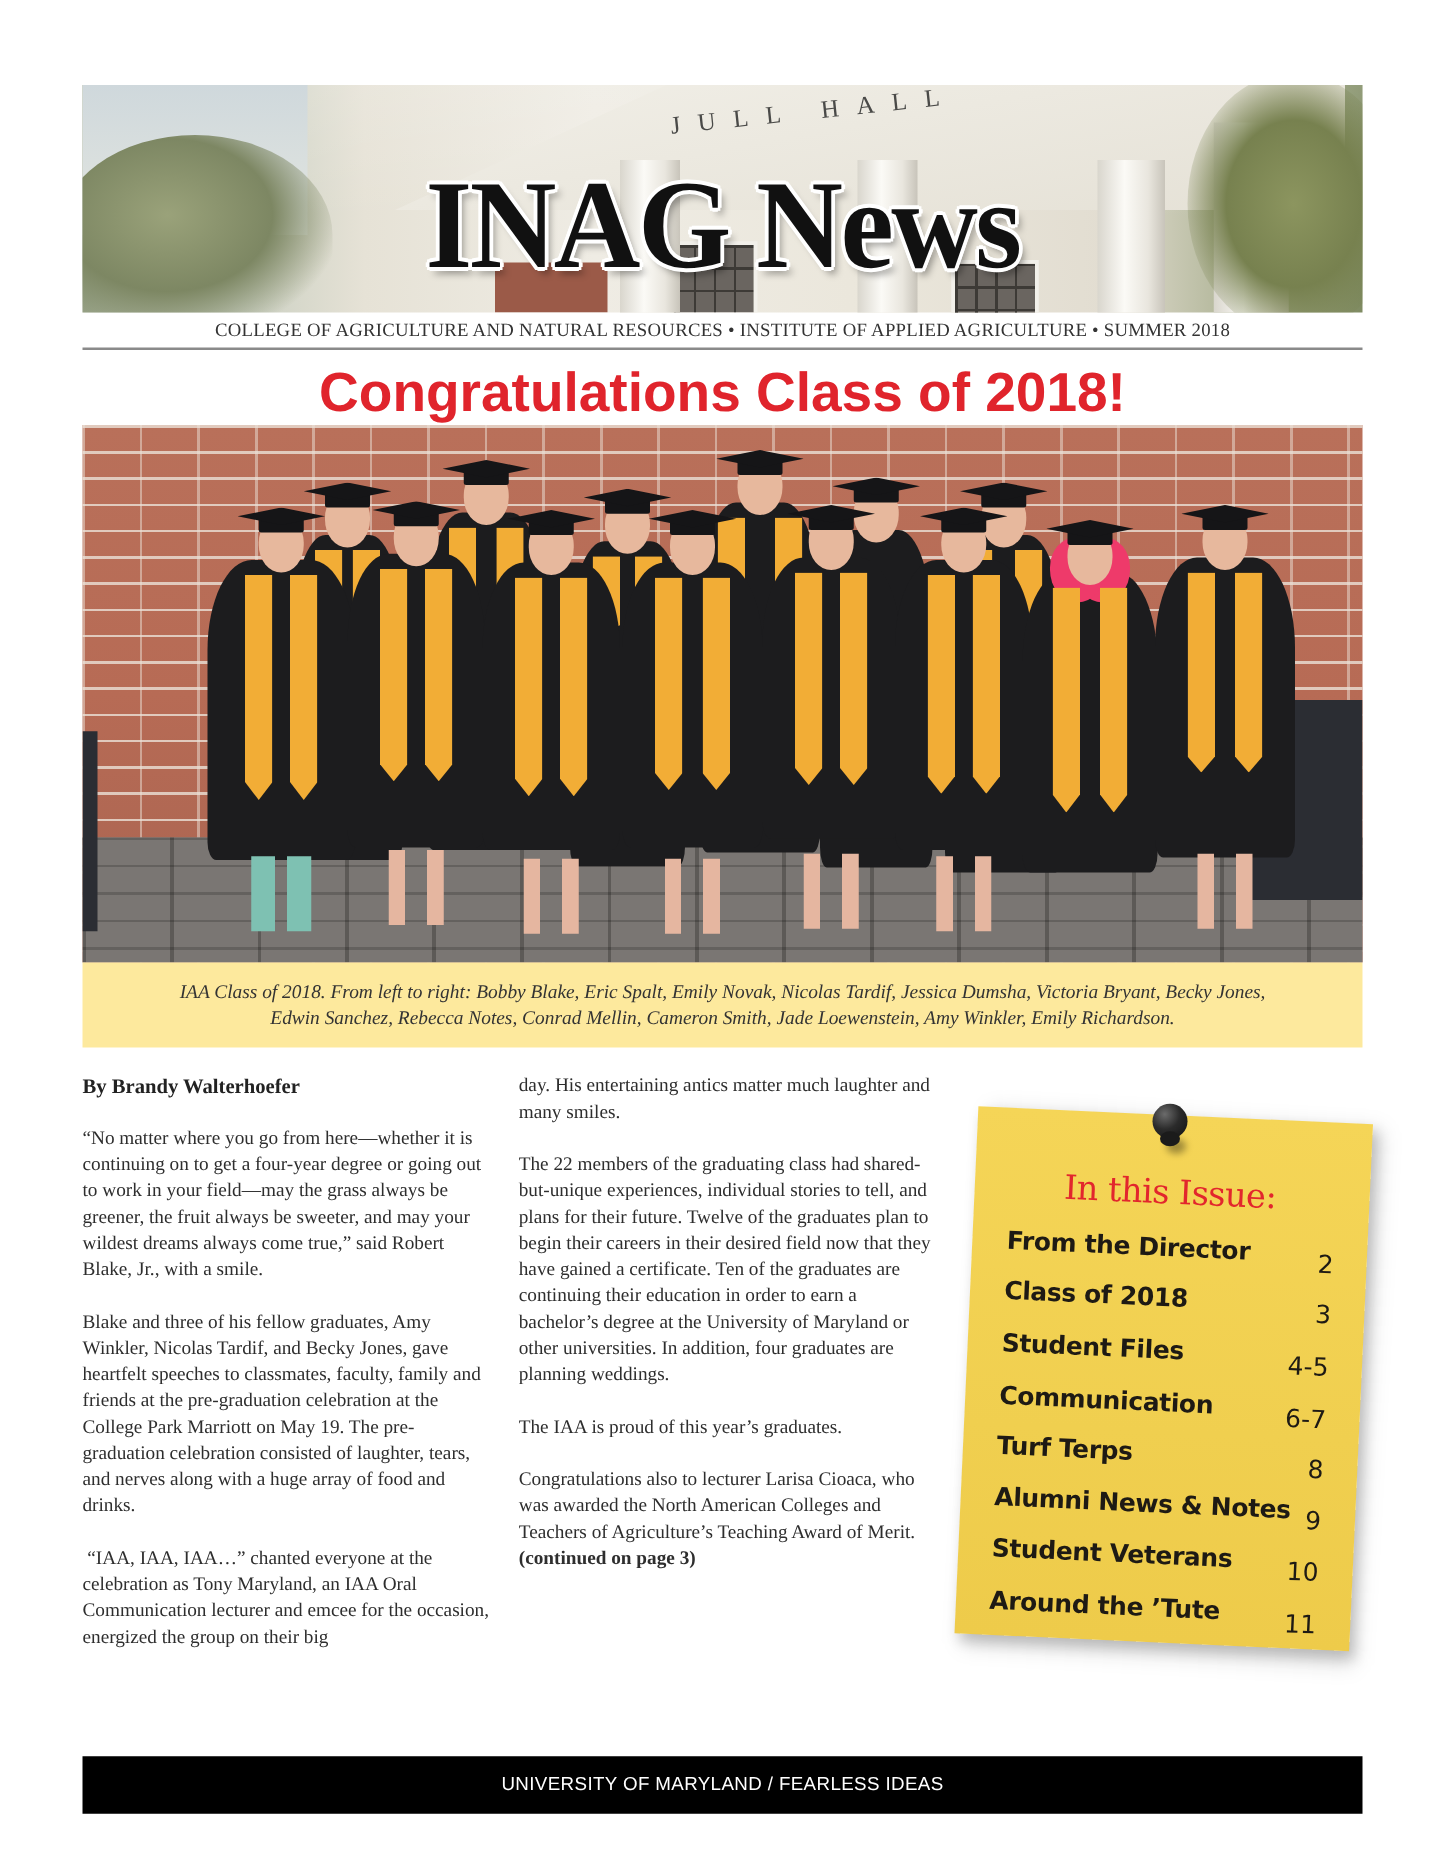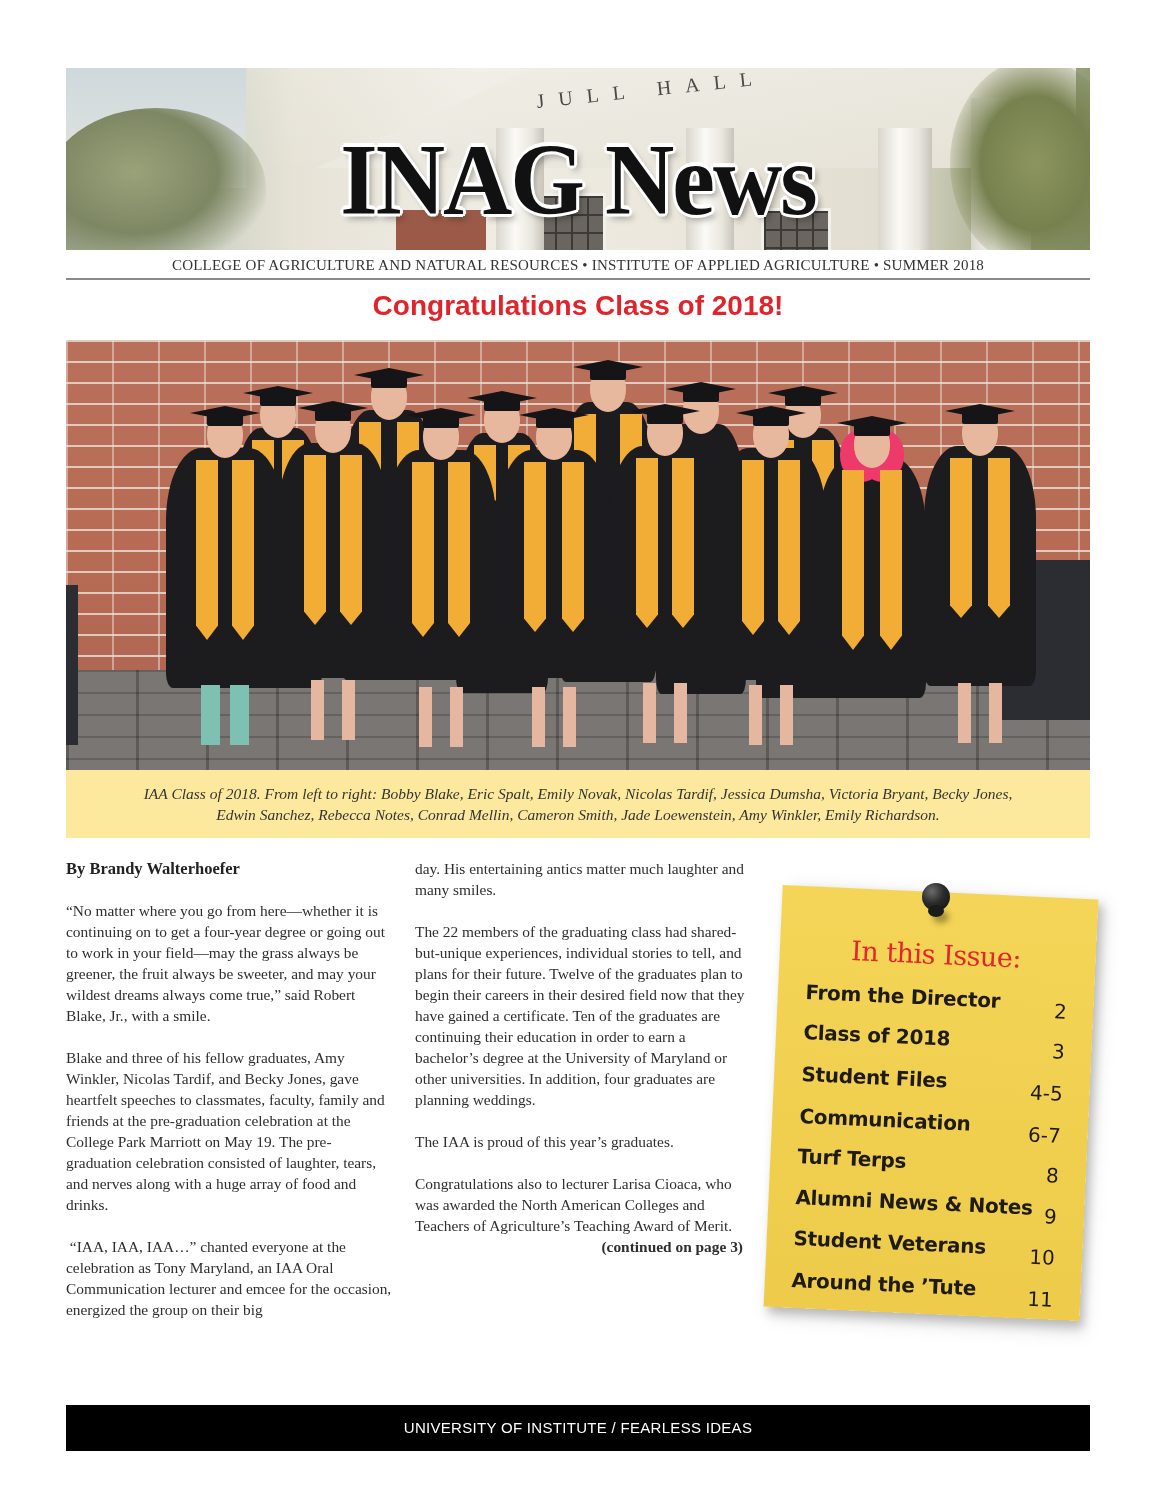--- a/index.html
+++ b/index.html
@@ -39,21 +39,21 @@
   }
 
   .subtitle {
     position:absolute; left:66px; top:257px; width:1024px; text-align:center;
     font-size:15px; letter-spacing:0.2px; color:#333; text-transform: uppercase;
   }
   .subtitle-rule { position:absolute; left:66px; top:278px; width:1024px; height:2px; background:#8a8a8a; }
 
   .headline {
     position:absolute; left:66px; top:290px; width:1024px; text-align:center;
-    font-family:"Liberation Sans", "DejaVu Sans", sans-serif; font-size:28px; font-weight:bold;
+    font-family:"Liberation Sans", "DejaVu Sans", sans-serif; font-size:44px; font-weight:bold;
     color:#e0242c; letter-spacing: 0px;
   }
 
   
   .photo {
     position:absolute; left:66px; top:340px; width:1024px; height:430px; overflow:hidden;
     background:
       repeating-linear-gradient(180deg, rgba(235,225,215,0.8) 0 2px, transparent 2px 21px),
       repeating-linear-gradient(90deg, rgba(235,225,215,0.5) 0 2px, transparent 2px 46px),
       linear-gradient(180deg, #b9705a 0%, #b76b55 50%, #a96451 100%);
@@ -81,21 +81,21 @@
     background:#fde99d; text-align:center; padding-top:13px;
     font-style: italic; font-size:15.5px; line-height:21px; color:#333;
   }
 
   
   .col { position:absolute; font-size:15.4px; line-height:21px; color:#2e2e2e; }
   .col p { margin-bottom: 21px; }
   .byline { font-weight:bold; font-size:16.5px; color:#222; margin-bottom: 21px !important; }
   .col1 { left:66px; top:858px; width:330px; }
   .col2 { left:415px; top:858px; width:330px; }
-  .continued { font-weight:bold; text-align:right; margin-top:-21px; padding-right:2px; }
+  .continued { font-weight:bold; text-align:left; margin-top:-21px; padding-right:2px; }
 
   
   .note-shadow { position:absolute; left:780px; top:895px; width:315px; height:430px; background:rgba(0,0,0,0.12);
     transform: rotate(3deg); filter: blur(8px); border-radius:4px; }
   .note {
     position:absolute; left:773px; top:892px; width:316px; height:422px;
     background: linear-gradient(180deg, #f5d557 0%, #f0cf4f 60%, #eecb4a 100%);
     transform: rotate(2.6deg); transform-origin: 50% 50%;
     box-shadow: 4px 6px 10px rgba(0,0,0,0.18);
   }
@@ -324,13 +324,13 @@
   <div class="toc-item" style="top:246px; left:-6px;">
     <span class="toc-label">Student Veterans</span>
     <span class="toc-page">10</span>
   </div>
   <div class="toc-item" style="top:288px; left:-8px;">
     <span class="toc-label">Around the ’Tute</span>
     <span class="toc-page">11</span>
   </div>
 </div>
 
-<div class="footer">UNIVERSITY OF INSTITUTE / FEARLESS IDEAS</div>
+<div class="footer">UNIVERSITY OF MARYLAND / FEARLESS IDEAS</div>
 
 </body></html>

